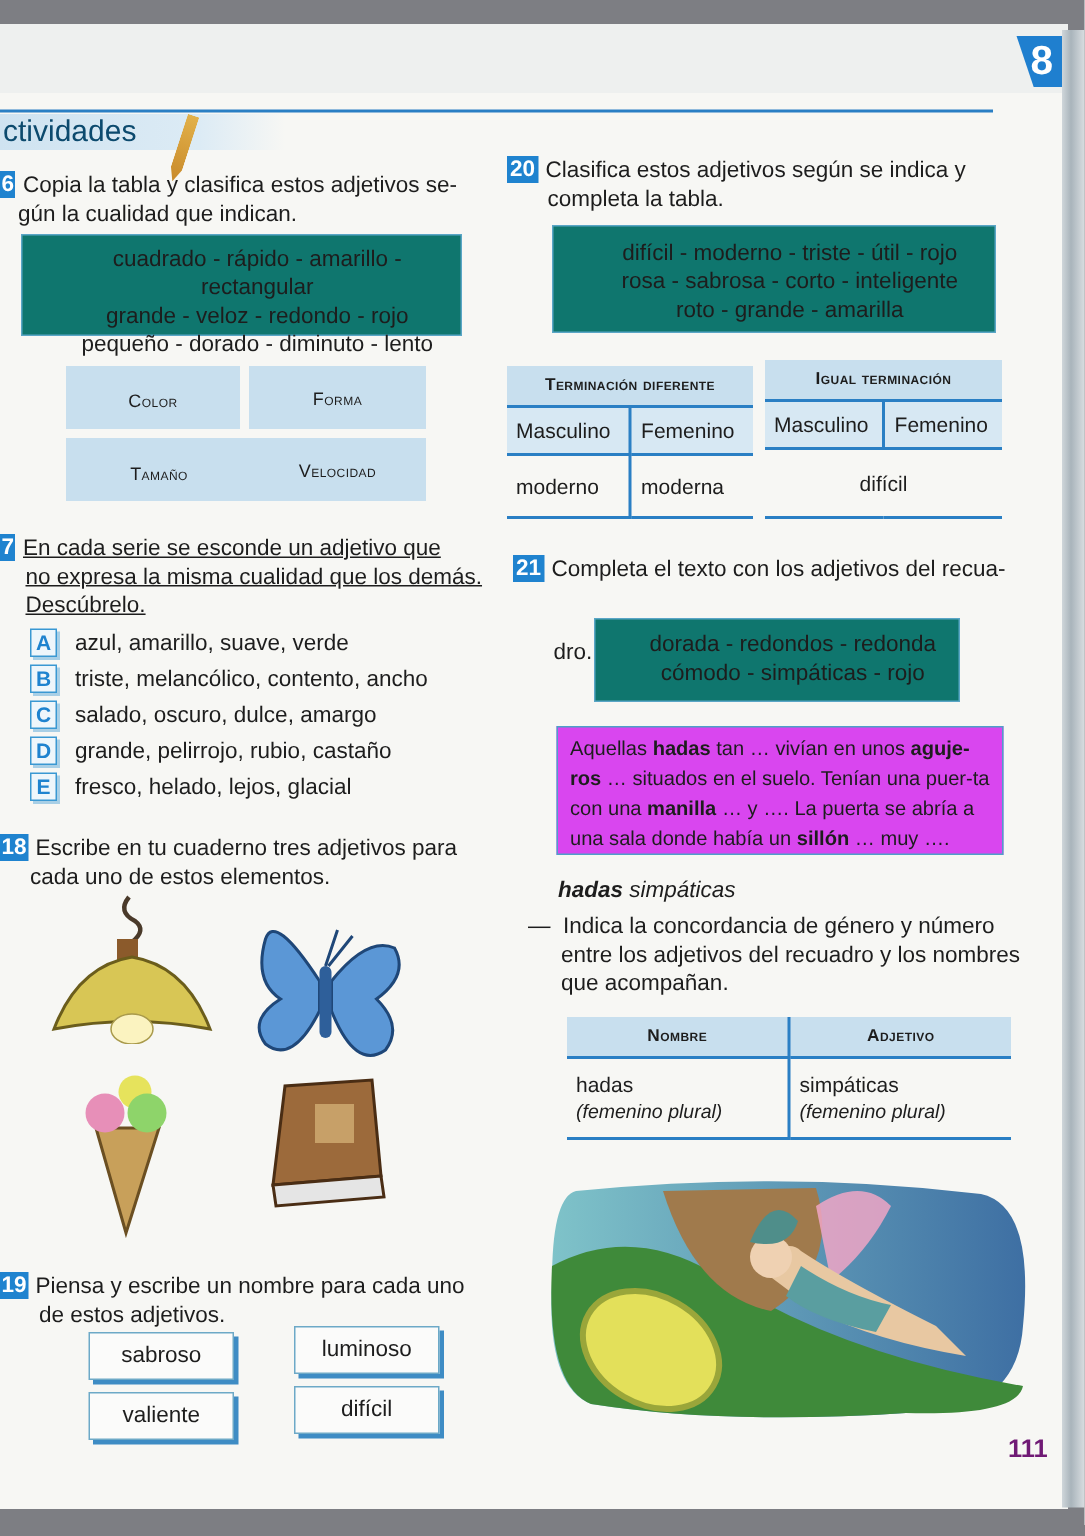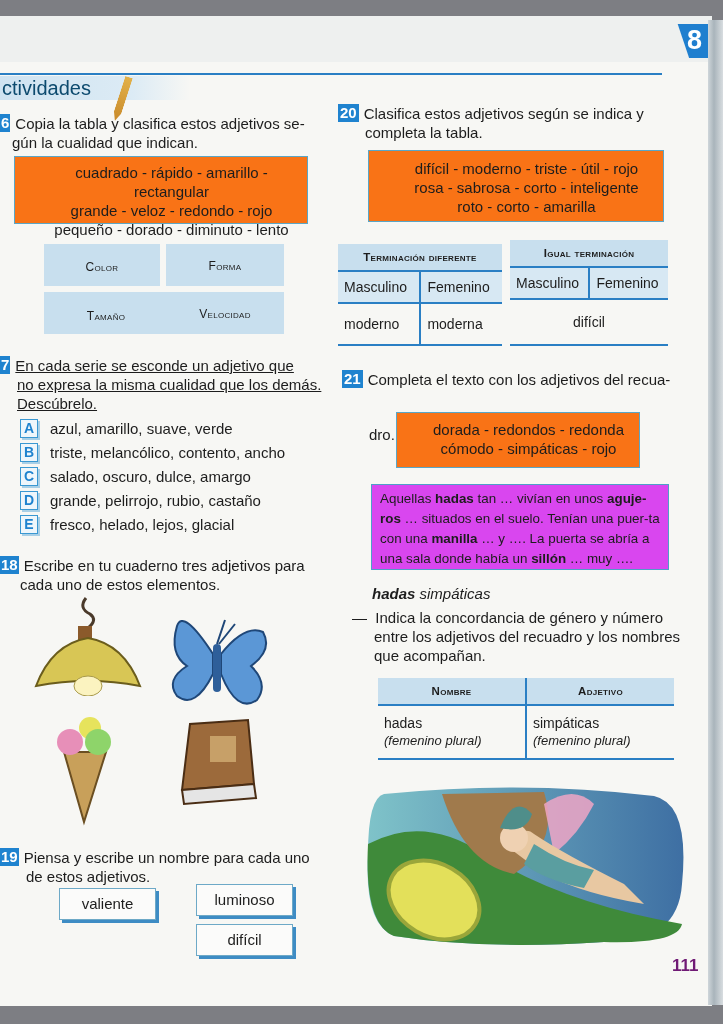--- a/index.html
+++ b/index.html
@@ -8,21 +8,21 @@
   .page-edge{position:absolute;left:708px;top:20px;width:15px;height:985px;background:linear-gradient(90deg,#cfd6da,#a9b4bb 40%,#d8dde0);}
   .top-band{position:absolute;left:0;top:0;width:712px;height:46px;background:#eef0ef;}
   .tab8{position:absolute;left:668px;top:8px;width:44px;height:34px;background:#1f7fcf;clip-path:polygon(22% 0,100% 0,100% 100%,48% 100%);}
   .tab8 span{position:absolute;right:10px;top:1px;color:#fff;font-weight:bold;font-size:27px;}
   .head-line{position:absolute;left:0;top:57px;width:662px;height:2px;background:#2a7fc4;}
   .head-band{position:absolute;left:0;top:60px;width:190px;height:24px;background:linear-gradient(90deg,#cfe3f1,#dcebf5 70%,rgba(220,235,245,0));}
   .title{position:absolute;left:2px;top:61px;font-size:20px;color:#0c4a6e;}
   .pencil{position:absolute;left:118px;top:60px;width:8px;height:46px;background:linear-gradient(#e2b14a,#c98a2a);transform:rotate(18deg);clip-path:polygon(0 0,100% 0,100% 80%,50% 100%,0 80%);}
   .q{position:absolute;font-size:15px;line-height:19px;}
   .badge{display:inline-block;background:#1f83cf;color:#fff;font-weight:bold;font-size:15px;line-height:18px;padding:0 2px;margin-right:5px;vertical-align:top;}
-  .box{position:absolute;border:1.5px solid #5aa6c6;background:#f97316;text-align:center;font-size:15px;line-height:19px;padding-left:21px;}
+  .box{position:absolute;border:1.5px solid #5aa6c6;background:#0f766e;text-align:center;font-size:15px;line-height:19px;padding-left:21px;}
   .cat{position:absolute;background:#c8dfee;font-size:12px;letter-spacing:.3px;text-align:center;font-variant:small-caps;}
   .cat span{display:block;}
   .letter-list{position:absolute;left:20px;top:417px;font-size:15px;}
   .letter-row{height:24px;display:flex;align-items:center;}
   .letter{display:inline-block;width:16px;height:17px;border:1.5px solid #3a98d2;color:#1f83cf;font-weight:bold;font-size:14px;line-height:17px;text-align:center;margin-right:12px;background:#eef6fb;box-shadow:2px 2px 0 #a8cfe6;}
   table{border-collapse:collapse;font-size:14px;}
   .tbl{position:absolute;}
   .tbl th{background:#c8dfee;font-weight:bold;font-size:11.5px;letter-spacing:.3px;font-variant:small-caps;padding:0;height:26px;border-bottom:2px solid #2a7fc4;}
   .tbl td{height:30px;padding:0 6px;border-bottom:2px solid #2a7fc4;}
   .tbl td.sub{background:#d7e8f3;}
@@ -126,31 +126,31 @@
     <path d="M6 72 L78 66 L80 80 L8 86Z" fill="#e5e5e5" stroke="#4a2d14" stroke-width="2"></path>
     <rect x="34" y="18" width="26" height="26" fill="#c7a068"></rect>
   </svg>
 
   <div class="q" style="left:0;top:832px;width:330px;">
     <div><span class="badge" style="padding:0 1px;">19</span><span>Piensa y escribe un nombre para cada uno</span></div>
     <div style="padding-left:26px;">de estos adjetivos.</div>
   </div>
   <div class="word-card" style="left:59px;top:872px;">sabroso</div>
   <div class="word-card" style="left:196px;top:868px;">luminoso</div>
-  <div class="word-card" style="left:59px;top:872px;">valiente</div>
+  <div class="word-card" style="left:59px;top:912px;">valiente</div>
   <div class="word-card" style="left:196px;top:908px;">difícil</div>
 
   <div class="q" style="left:338px;top:88px;width:340px;">
     <div><span class="badge">20</span><span>Clasifica estos adjetivos según se indica y</span></div>
     <div style="padding-left:27px;">completa la tabla.</div>
   </div>
   <div class="box" style="left:368px;top:134px;width:296px;height:72px;padding-top:8px;box-sizing:border-box;">
     <div>difícil - moderno - triste - útil - rojo</div>
     <div>rosa - sabrosa - corto - inteligente</div>
-    <div>roto - corto - amarilla</div>
+    <div>roto - grande - amarilla</div>
   </div>
 
   <table class="tbl" style="left:338px;top:228px;width:164px;">
     <tbody>
         <tr>
           <th colspan="2">Terminación diferente</th>
         </tr>
     <tr>
       <td class="sub vr">Masculino</td>
       <td class="sub">Femenino</td>

